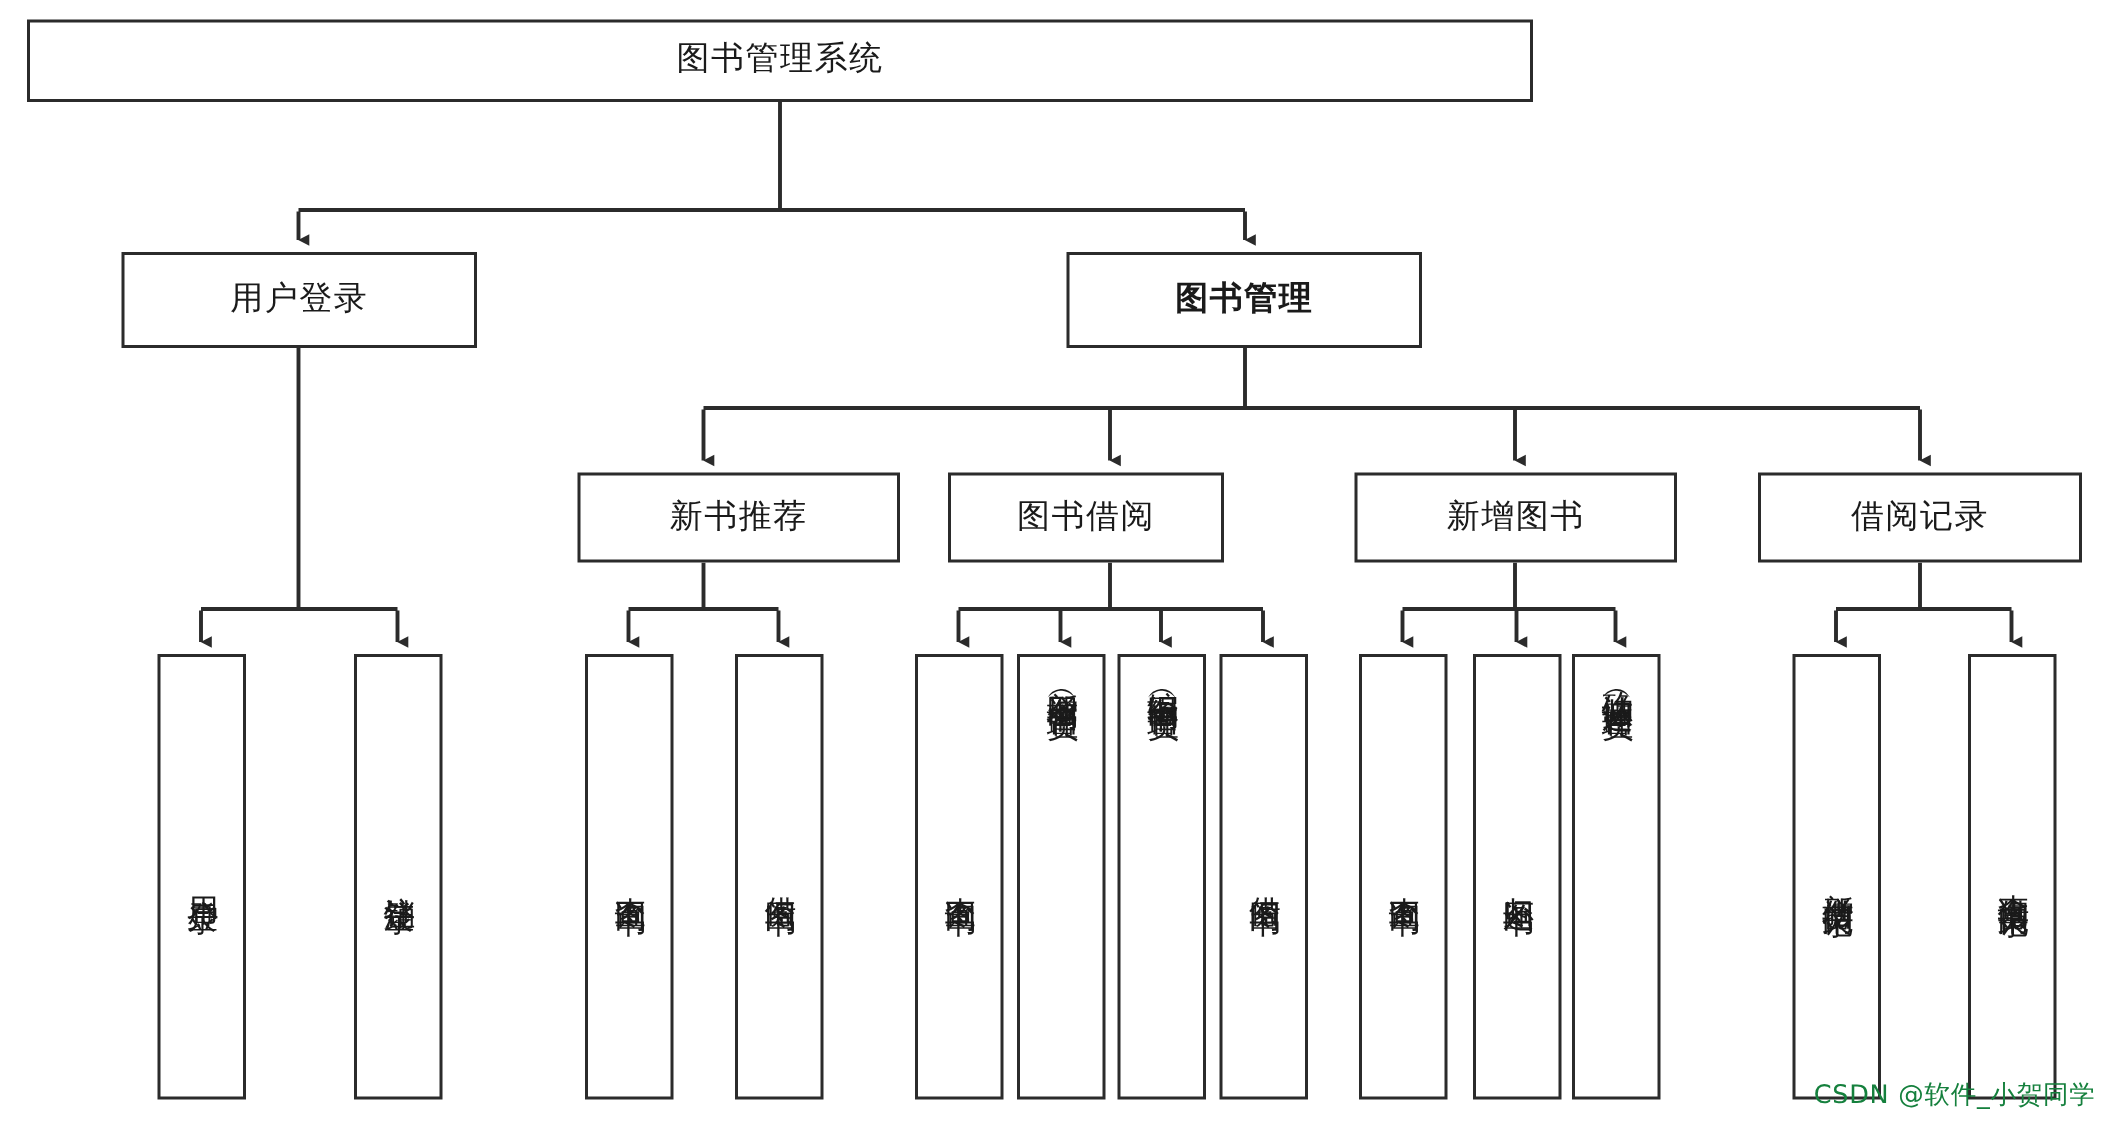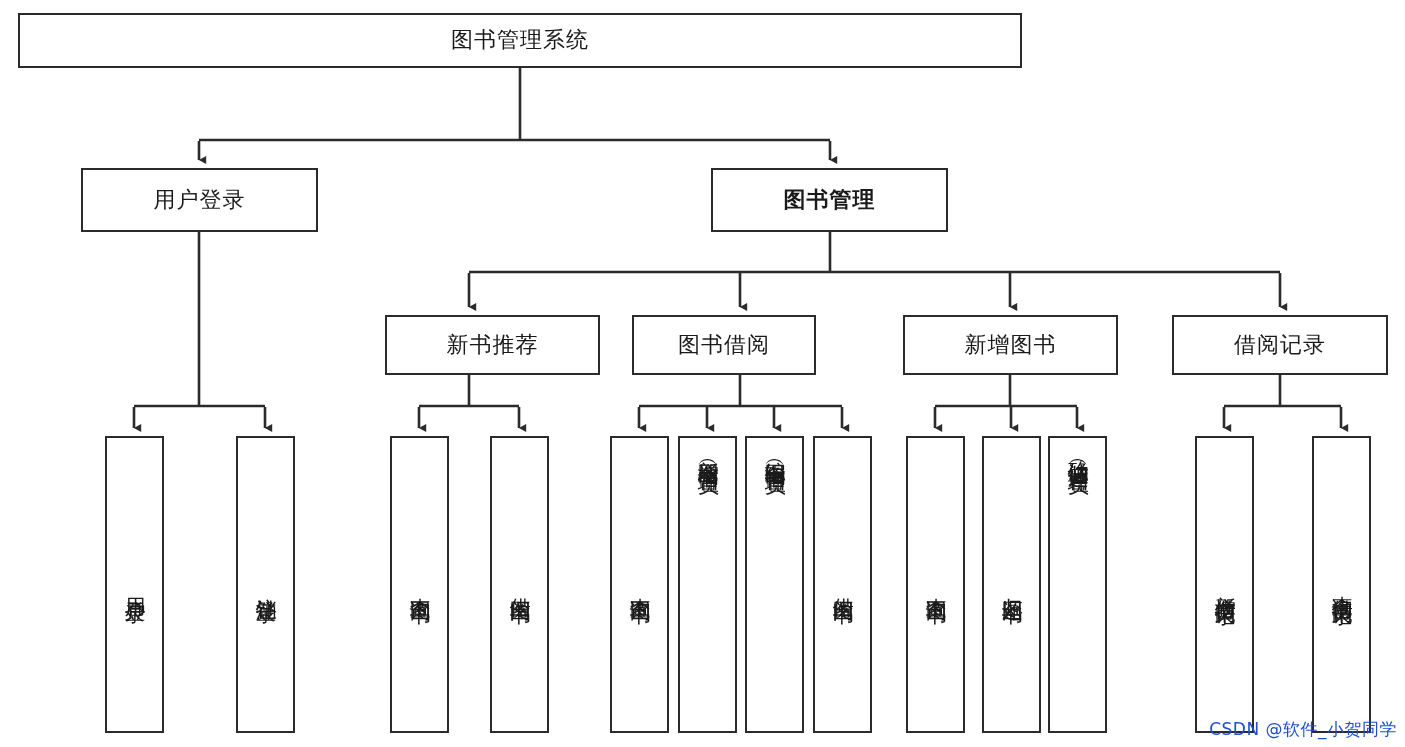--- a/index.html
+++ b/index.html
@@ -64,21 +64,21 @@
   }
   .node.vertical.centered {
     align-items: center;
     padding-top: 0;
   }
   .watermark {
     position: absolute;
     right: 8px;
     bottom: 6px;
     font-size: 17px;
-    color: #1d4ed8;
+    color: #15803d;
     white-space: nowrap;
     letter-spacing: 0.5px;
   }
 </style>
 </head>
 <body>
 
 <div id="diagram-root">
 
   <svg class="edges" viewBox="0 0 1405 747">

